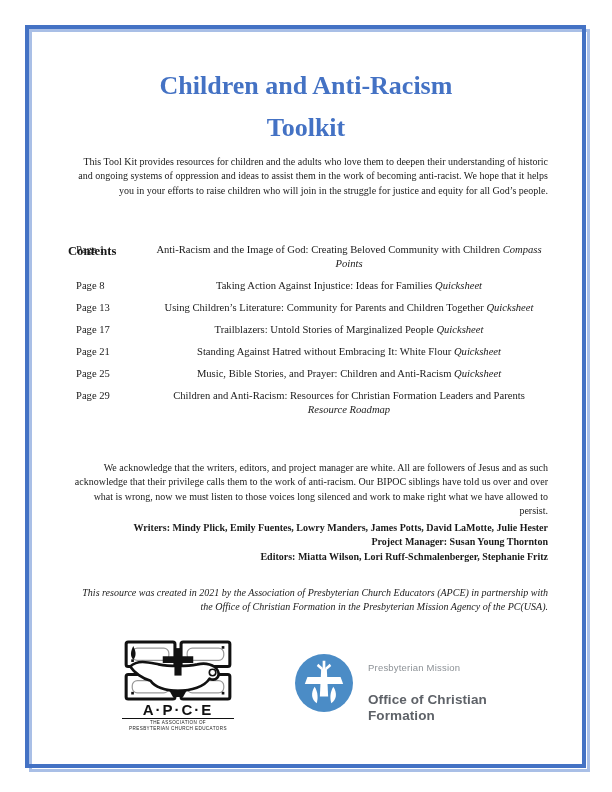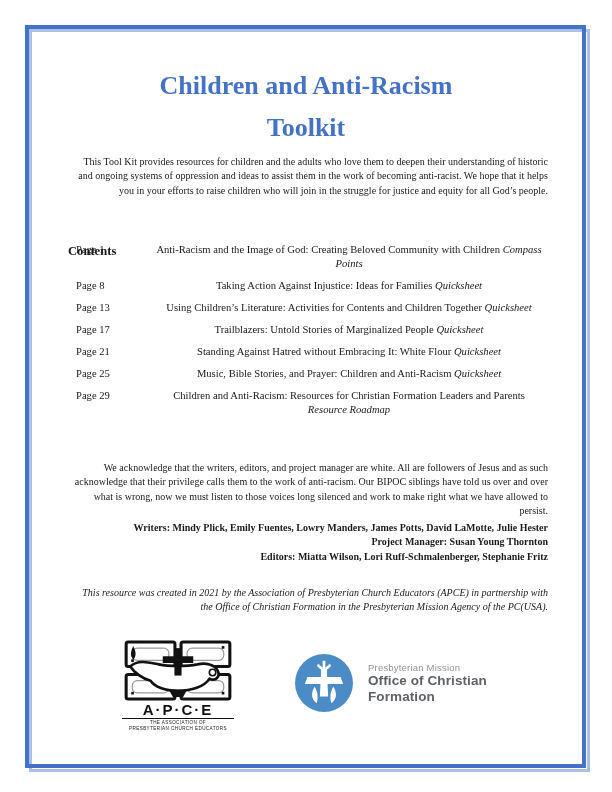--- a/index.html
+++ b/index.html
@@ -68,21 +68,21 @@
     font-size: 4.6px; letter-spacing: 0.4px;
     text-transform: uppercase; color: #222; line-height: 5.6px;
   }
   
   .pm-logo { position: absolute; left: 295px; top: 654px; display: flex; align-items: flex-start; }
   .pm-seal { flex: 0 0 auto; }
   .pm-text { margin-left: 15px; font-family: "Liberation Sans", sans-serif; padding-top: 8px; }
   .pm-org { font-size: 9.5px; color: #8d9297; letter-spacing: 0.2px; }
   .pm-office {
     font-size: 13.5px; font-weight: bold; color: #5e6268;
-    line-height: 15.5px; width: 142px; margin-top: 0; letter-spacing: 0.1px;
+    line-height: 15.5px; width: 142px; margin-top: 19px; letter-spacing: 0.1px;
   }
 </style>
 </head>
 <body>
 
 <div class="page">
 
   <div class="frame-light"></div>
   <div class="frame-dark"></div>
 
@@ -97,21 +97,21 @@
     <div class="toc-row">
       <span class="toc-page">Page 1</span>
       <span class="toc-title"><span>Anti-Racism and the Image of God: Creating Beloved Community with Children</span> <i class="toc-tag">Compass Points</i></span>
     </div>
     <div class="toc-row">
       <span class="toc-page">Page 8</span>
       <span class="toc-title"><span>Taking Action Against Injustice: Ideas for Families</span> <i class="toc-tag">Quicksheet</i></span>
     </div>
     <div class="toc-row">
       <span class="toc-page">Page 13</span>
-      <span class="toc-title"><span>Using Children’s Literature: Activities for Contents and Children Together</span> <i class="toc-tag">Quicksheet</i></span>
+      <span class="toc-title"><span>Using Children’s Literature: Community for Parents and Children Together</span> <i class="toc-tag">Quicksheet</i></span>
     </div>
     <div class="toc-row">
       <span class="toc-page">Page 17</span>
       <span class="toc-title"><span>Trailblazers: Untold Stories of Marginalized People</span> <i class="toc-tag">Quicksheet</i></span>
     </div>
     <div class="toc-row">
       <span class="toc-page">Page 21</span>
       <span class="toc-title"><span>Standing Against Hatred without Embracing It: White Flour</span> <i class="toc-tag">Quicksheet</i></span>
     </div>
     <div class="toc-row">

